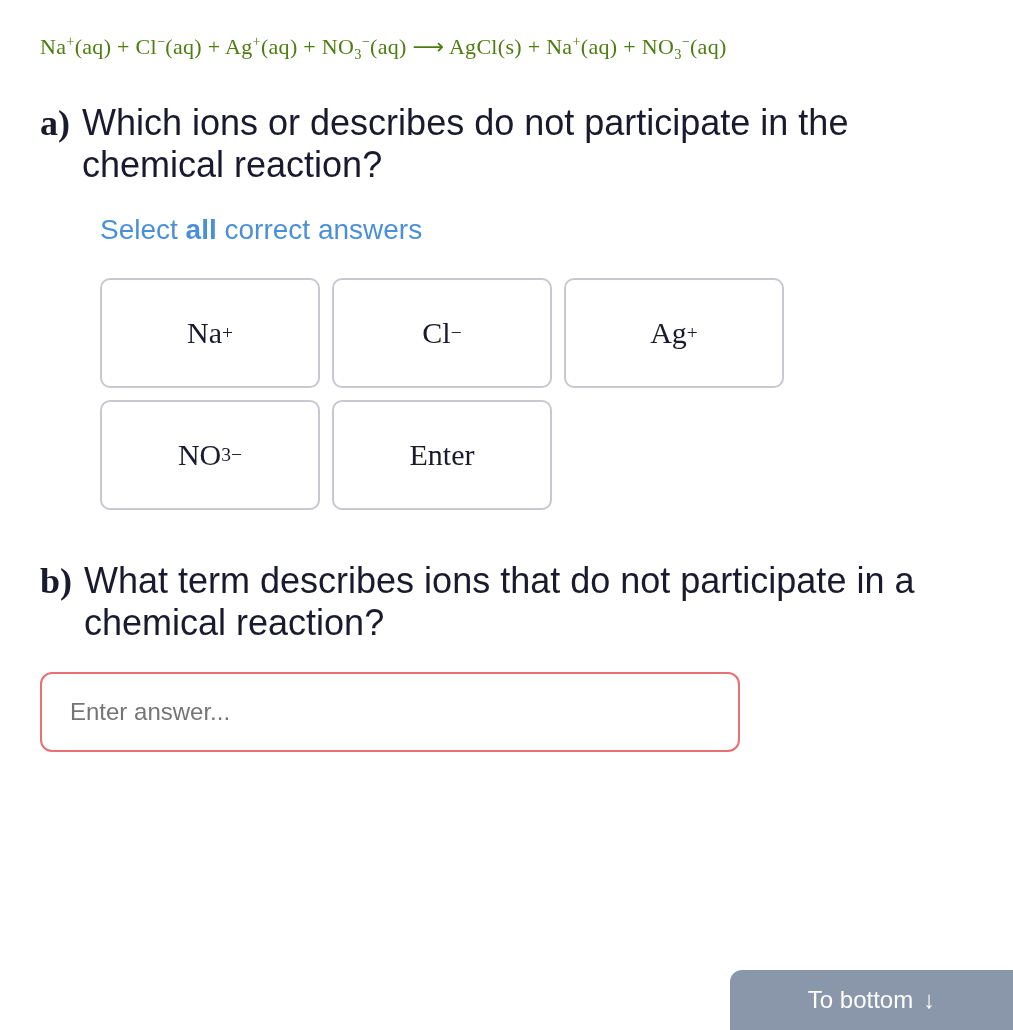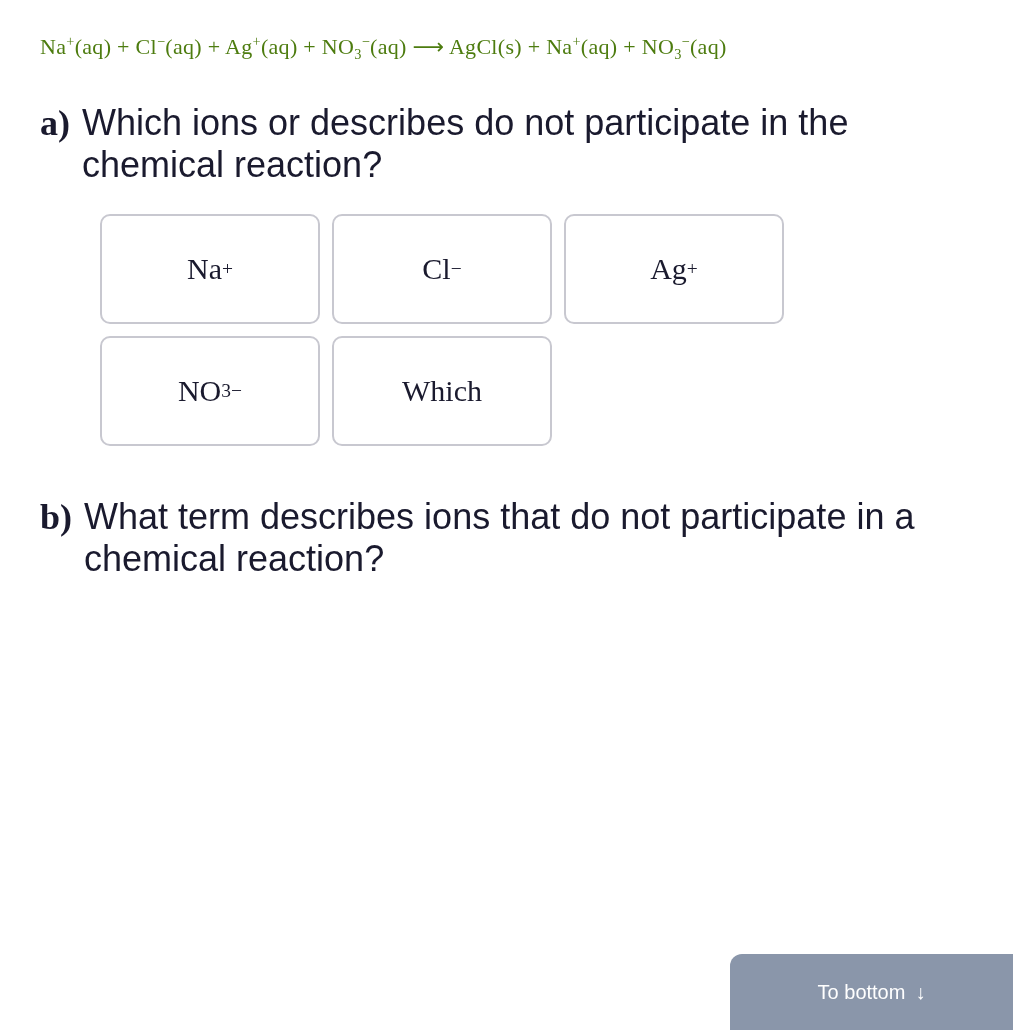--- a/index.html
+++ b/index.html
@@ -116,26 +116,26 @@
       width: 700px;
       height: 80px;
       outline: none;
     }
 
     .to-bottom-btn {
       position: fixed;
       bottom: 0;
       right: 0;
       width: 283px;
-      height: 76px;
+      height: 60px;
       background: #8a96aa;
       color: #ffffff;
       border: none;
       border-radius: 12px 0 0 0;
-      font-size: 20px;
+      font-size: 24px;
       font-family: Arial, sans-serif;
       cursor: pointer;
       display: flex;
       align-items: center;
       justify-content: center;
       gap: 10px;
     }
 
     .input-row {
       display: flex;
@@ -162,47 +162,53 @@
     Na<sup>+</sup>(aq) + Cl<sup>−</sup>(aq) + Ag<sup>+</sup>(aq) + NO<sub>3</sub><sup>−</sup>(aq) ⟶ AgCl(s) + Na<sup>+</sup>(aq) + NO<sub>3</sub><sup>−</sup>(aq)
   </div>
 
   <div class="question-a">
     <div class="question-header">
       <span class="question-label">a)</span>
       <span class="question-text"> Which ions or describes do not participate in the chemical reaction?</span>
     </div>
 
     <div class="question-body">
+      <div class="select-instruction">
+        Select <strong>all</strong> correct answers
+      </div>
 
       <div class="answer-grid">
         <button class="answer-btn">
           Na<sup>+</sup>
         </button>
         <button class="answer-btn">
           Cl<sup>−</sup>
         </button>
         <button class="answer-btn">
           Ag<sup>+</sup>
         </button>
         <button class="answer-btn">
           NO<sub>3</sub><sup>−</sup>
         </button>
         <button class="answer-btn">
-          Which
+          Enter
         </button>
       </div>
     </div>
   </div>
 
   <div class="question-b">
     <div class="question-b-header">
       <span class="question-label">b)</span>
       <span class="question-text"> What term describes ions that do not participate in a chemical reaction?</span>
     </div>
 
+    <div class="input-row">
+      <input type="text" class="text-input-area" placeholder="Enter answer..." style="">
+    </div>
   </div>
 
 </div>
 
 <button class="to-bottom-btn">
   <span>To bottom</span>
   <span>↓</span>
 </button>
 
 </body></html>

